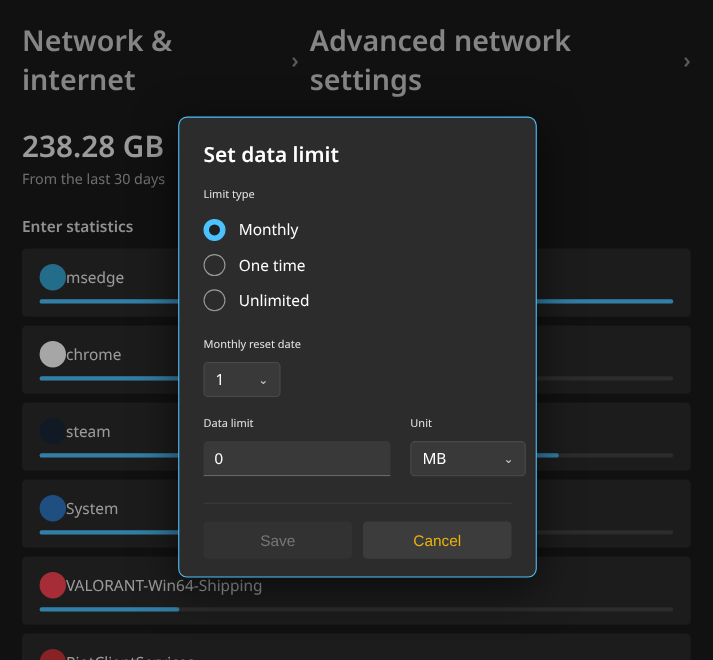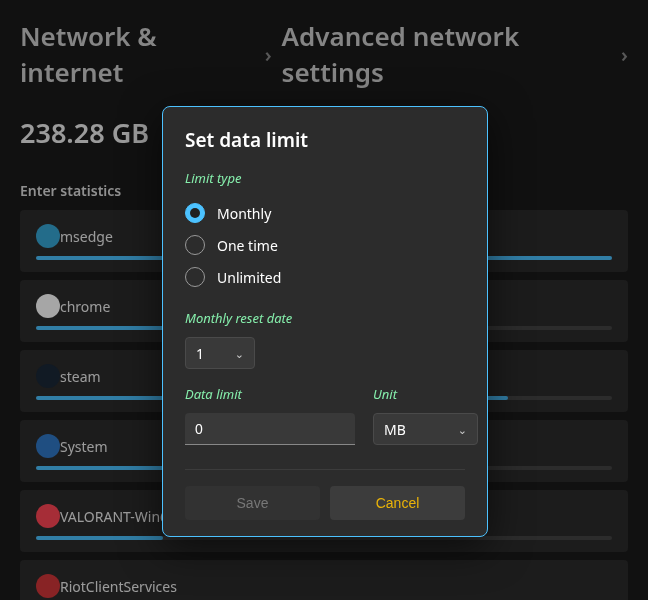--- a/index.html
+++ b/index.html
@@ -48,21 +48,21 @@
   .dialog {
     position:absolute; left:162px; top:106px;
     width:326px;
     background:#2c2c2c;
     border:1.5px solid #4cc2ff;
     border-radius:8px;
     box-shadow:0 10px 40px rgba(0,0,0,.6);
     padding:20px 22px 16px 22px;
   }
   .dlg-title { font-size:19px; font-weight:600; margin-bottom:16px; }
-  .dlg-sub { font-size:13px; color:#86efac; margin-bottom:10px;font-style:italic; }
+  .dlg-sub { font-size:10px; color:#e5e5e5; margin-bottom:10px; }
   .radio-row {
     display:flex; align-items:center; gap:12px;
     padding:6px 0; font-size:14px; cursor:pointer;
   }
   .radio-outer {
     width:20px; height:20px; border:1.5px solid #999; border-radius:50%;
     display:flex; align-items:center; justify-content:center;
   }
   .radio-row.sel .radio-outer {
     border-color:#4cc2ff; background:#4cc2ff;
@@ -104,20 +104,21 @@
 <div class="breadcrumb">
   <span>Network &amp; internet</span>
   <span class="chev">›</span>
   <span>Advanced network settings</span>
   <span class="chev">›</span>
 </div>
 
 <div class="summary">
   <div>
     <div class="total">238.28 GB</div>
+    <div class="total-sub">From the last 30 days</div>
   </div>
   <div>
     <div class="enter-title">Enter data limit</div>
     <div class="enter-sub">your limit—we'll warn you when you're</div>
   </div>
 </div>
 
 <div class="section-title">Enter statistics</div>
 
 <div class="apps" id="apps">

